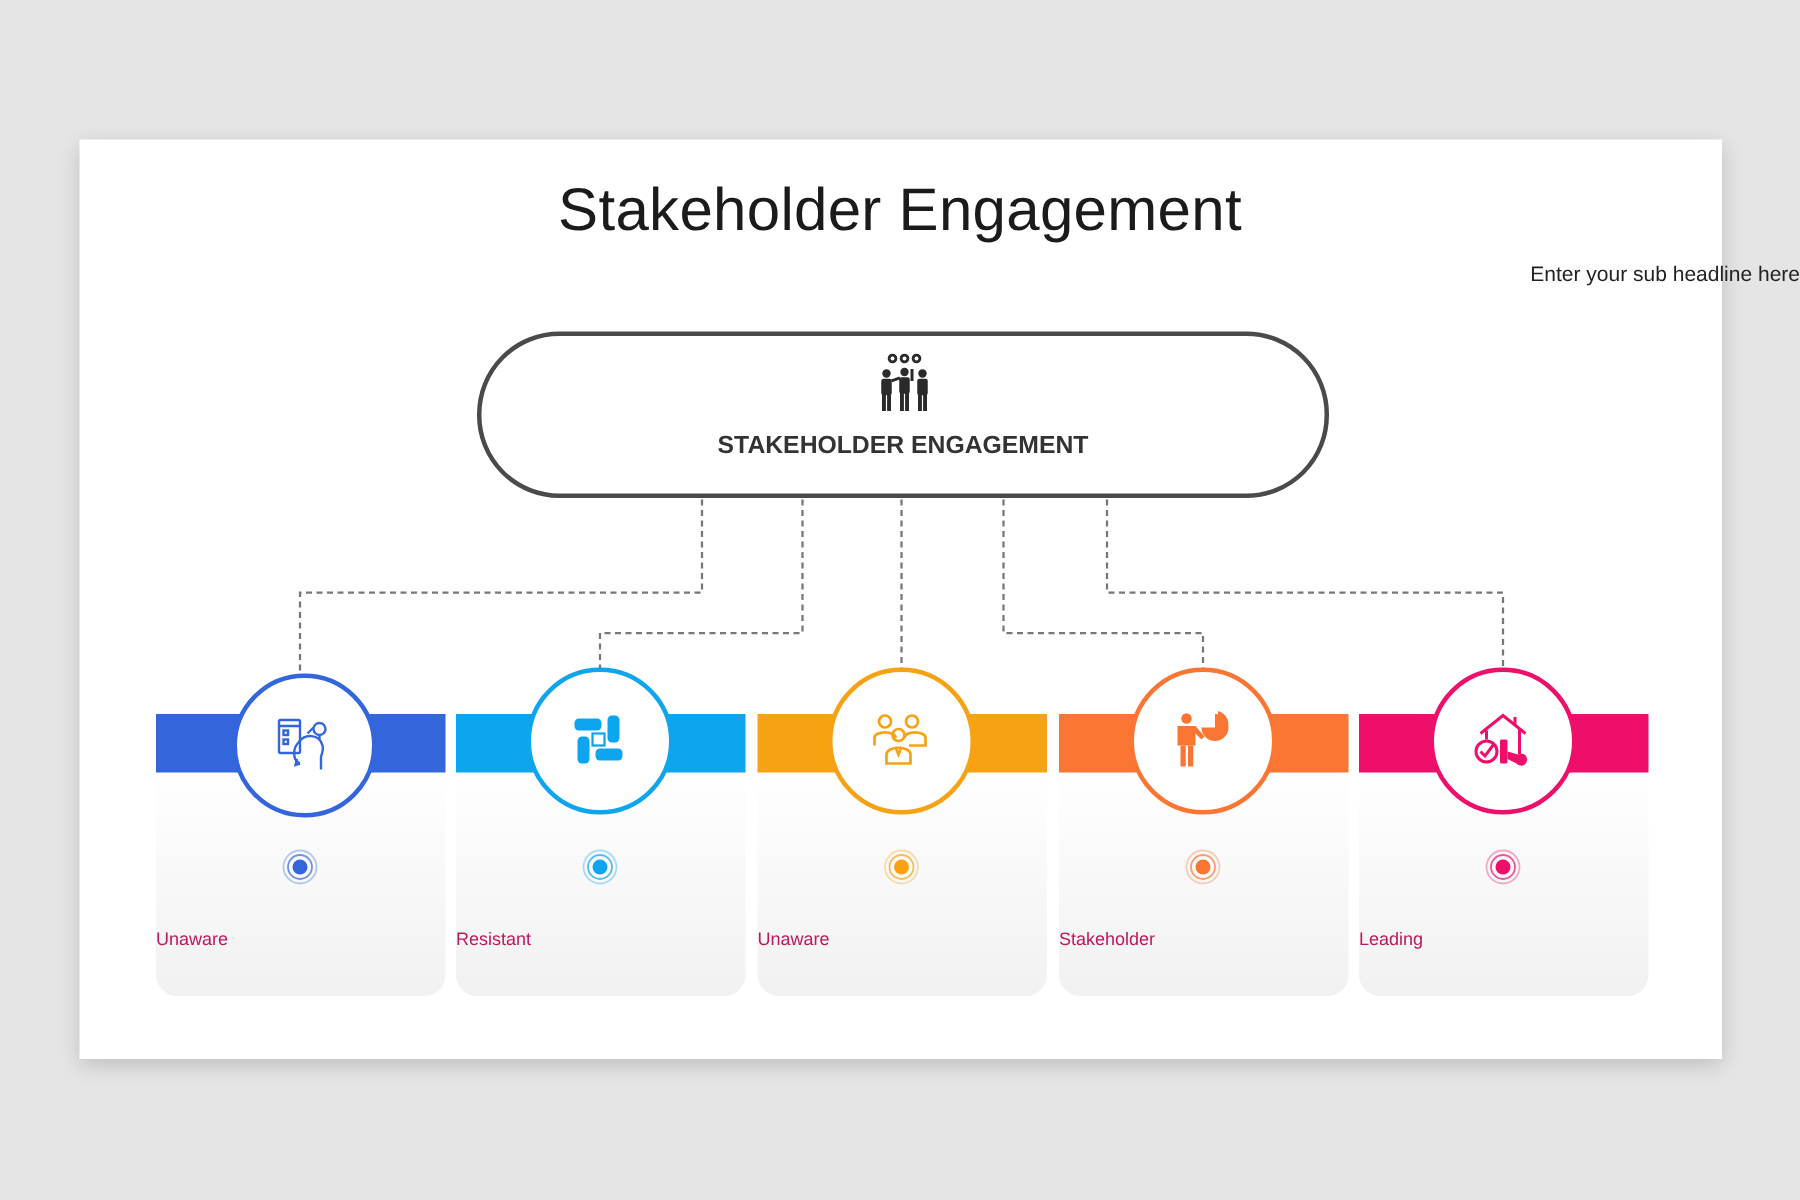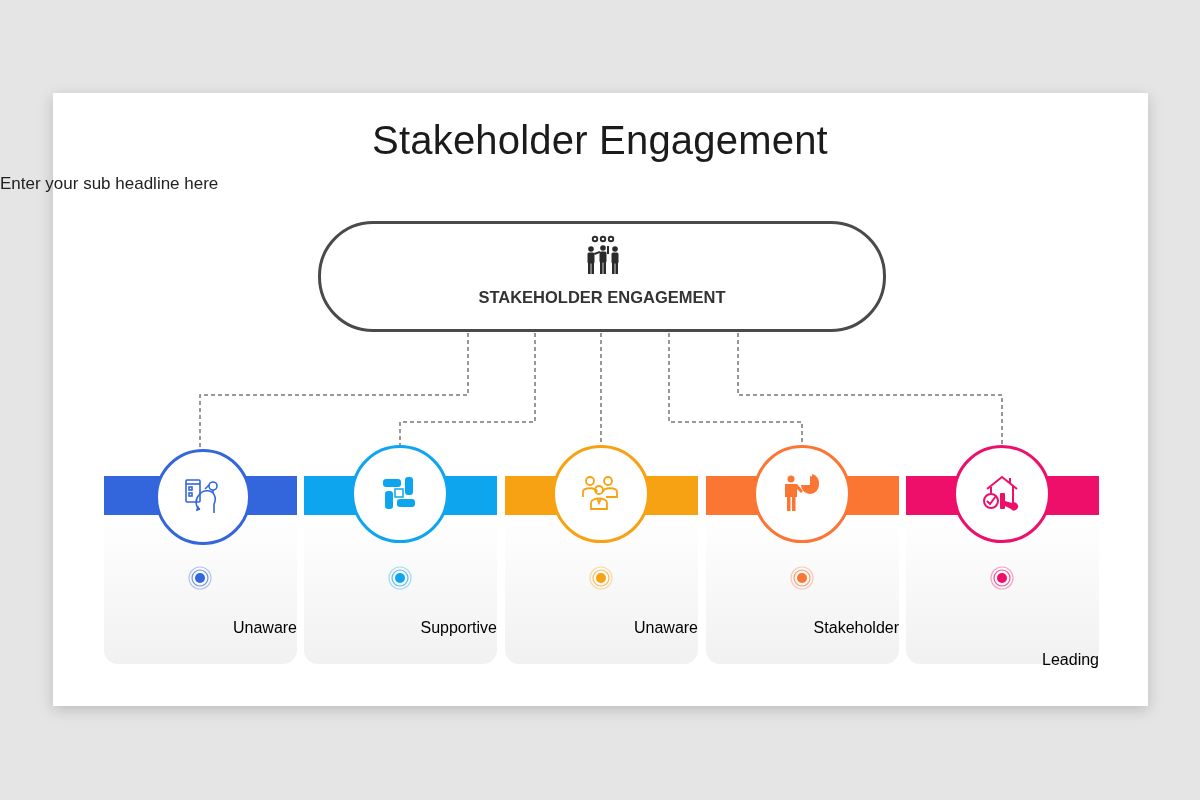--- a/index.html
+++ b/index.html
@@ -1,29 +1,29 @@
 <!DOCTYPE html>
 <html><head>
 <meta charset="utf-8">
 <style>
   html,body{margin:0;padding:0;}
   body{width:1200px;height:800px;background:#e6e5e6;position:relative;overflow:hidden;font-family:"Liberation Sans","DejaVu Sans",sans-serif;}
   .slide{position:absolute;left:53px;top:93px;width:1095px;height:613px;background:#ffffff;box-shadow:0 4px 14px rgba(0,0,0,0.18);}
   .title{position:absolute;left:0;width:1200px;top:118px;text-align:center;font-size:40px;color:#1b1b1b;letter-spacing:0.2px;}
-  .subtitle{position:absolute;left:0;width:1200px;top:174px;text-align:left;font-size:17px;color:#222;}
+  .subtitle{position:absolute;left:0;width:1200px;top:174px;text-align:right;font-size:14px;color:#222;}
   .pill{position:absolute;left:318px;top:221px;width:562px;height:105px;border:3px solid #4a4a4a;border-radius:55px;background:#fff;}
   .pill-label{position:absolute;left:0;right:0;top:64px;text-align:center;font-size:16.5px;font-weight:bold;color:#333;}
   .pill-icon{position:absolute;left:262px;top:10px;width:40px;height:44px;}
   svg.connectors{position:absolute;left:0;top:0;width:1200px;height:800px;pointer-events:none;}
   .card{position:absolute;top:476px;width:193px;height:188px;border-radius:14px;background:linear-gradient(#ffffff 20%,#f1f1f1 100%);}
   .band{position:absolute;top:476px;width:193px;height:39px;}
   .circle{position:absolute;width:90px;height:90px;border-radius:50%;background:#fff;border-style:solid;border-width:3px;}
   .circle svg{position:absolute;left:25px;top:25px;width:40px;height:40px;}
   .dot{position:absolute;width:26px;height:26px;}
-  .label{position:absolute;width:193px;top:619px;text-align:right;font-size:16px;color:#000000;}
+  .label{position:absolute;width:193px;top:619px;text-align:left;font-size:12px;color:#be185d;}
 </style>
 </head>
 <body>
 
 <div class="slide"></div>
 
 <div class="title">Stakeholder Engagement</div>
 <div class="subtitle">Enter your sub headline here</div>
 
 <svg class="connectors" viewBox="0 0 1200 800">
@@ -104,21 +104,21 @@
     <rect x="18" y="26" width="18" height="8" rx="3"></rect>
     <rect x="6" y="18" width="8" height="18" rx="3"></rect>
     <rect x="16" y="16" width="8" height="8" fill="#fff" stroke="#0ea5ef" stroke-width="1.5"></rect>
   </svg>
 </div>
 <svg class="dot" style="left:387px;top:565px;" viewBox="0 0 26 26">
   <circle cx="13" cy="13" r="11" fill="none" stroke="#0ea5ef" stroke-opacity="0.35" stroke-width="1.2"></circle>
   <circle cx="13" cy="13" r="8" fill="none" stroke="#0ea5ef" stroke-opacity="0.7" stroke-width="1.2"></circle>
   <circle cx="13" cy="13" r="5" fill="#0ea5ef"></circle>
 </svg>
-<div class="label" style="left:304px;">Supportive</div>
+<div class="label" style="left:304px;">Resistant</div>
 
 <div class="card" style="left:505px;"></div>
 <div class="band" style="left:505px;background:#f7a212;"></div>
 <div class="circle" style="left:552px;top:445px;border-color:#f7a212;width:92px;height:92px;">
   <svg viewBox="0 0 40 40" fill="none" stroke="#f7a212" stroke-width="1.8">
     <circle cx="10" cy="8" r="4"></circle>
       <circle cx="28" cy="8" r="4"></circle>
     <path d="M3 24 L3 19 C3 14 17 14 17 19"></path>
       <path d="M23 19 C23 14 37 14 37 19 L37 24 L26 24"></path>
     <circle cx="19" cy="17" r="4"></circle>
@@ -168,13 +168,13 @@
       <rect x="19" y="20" width="5" height="16" rx="1"></rect>
       <path d="M24 28 L31 30 A4 4 0 1 1 30 36 L24 33 Z"></path>
     </g>
   </svg>
 </div>
 <svg class="dot" style="left:989px;top:565px;" viewBox="0 0 26 26">
   <circle cx="13" cy="13" r="11" fill="none" stroke="#ee0f6a" stroke-opacity="0.35" stroke-width="1.2"></circle>
   <circle cx="13" cy="13" r="8" fill="none" stroke="#ee0f6a" stroke-opacity="0.7" stroke-width="1.2"></circle>
   <circle cx="13" cy="13" r="5" fill="#ee0f6a"></circle>
 </svg>
-<div class="label" style="left:906px;margin-top:32px;">Leading</div>
+<div class="label" style="left:906px;">Leading</div>
 
 </body></html>

